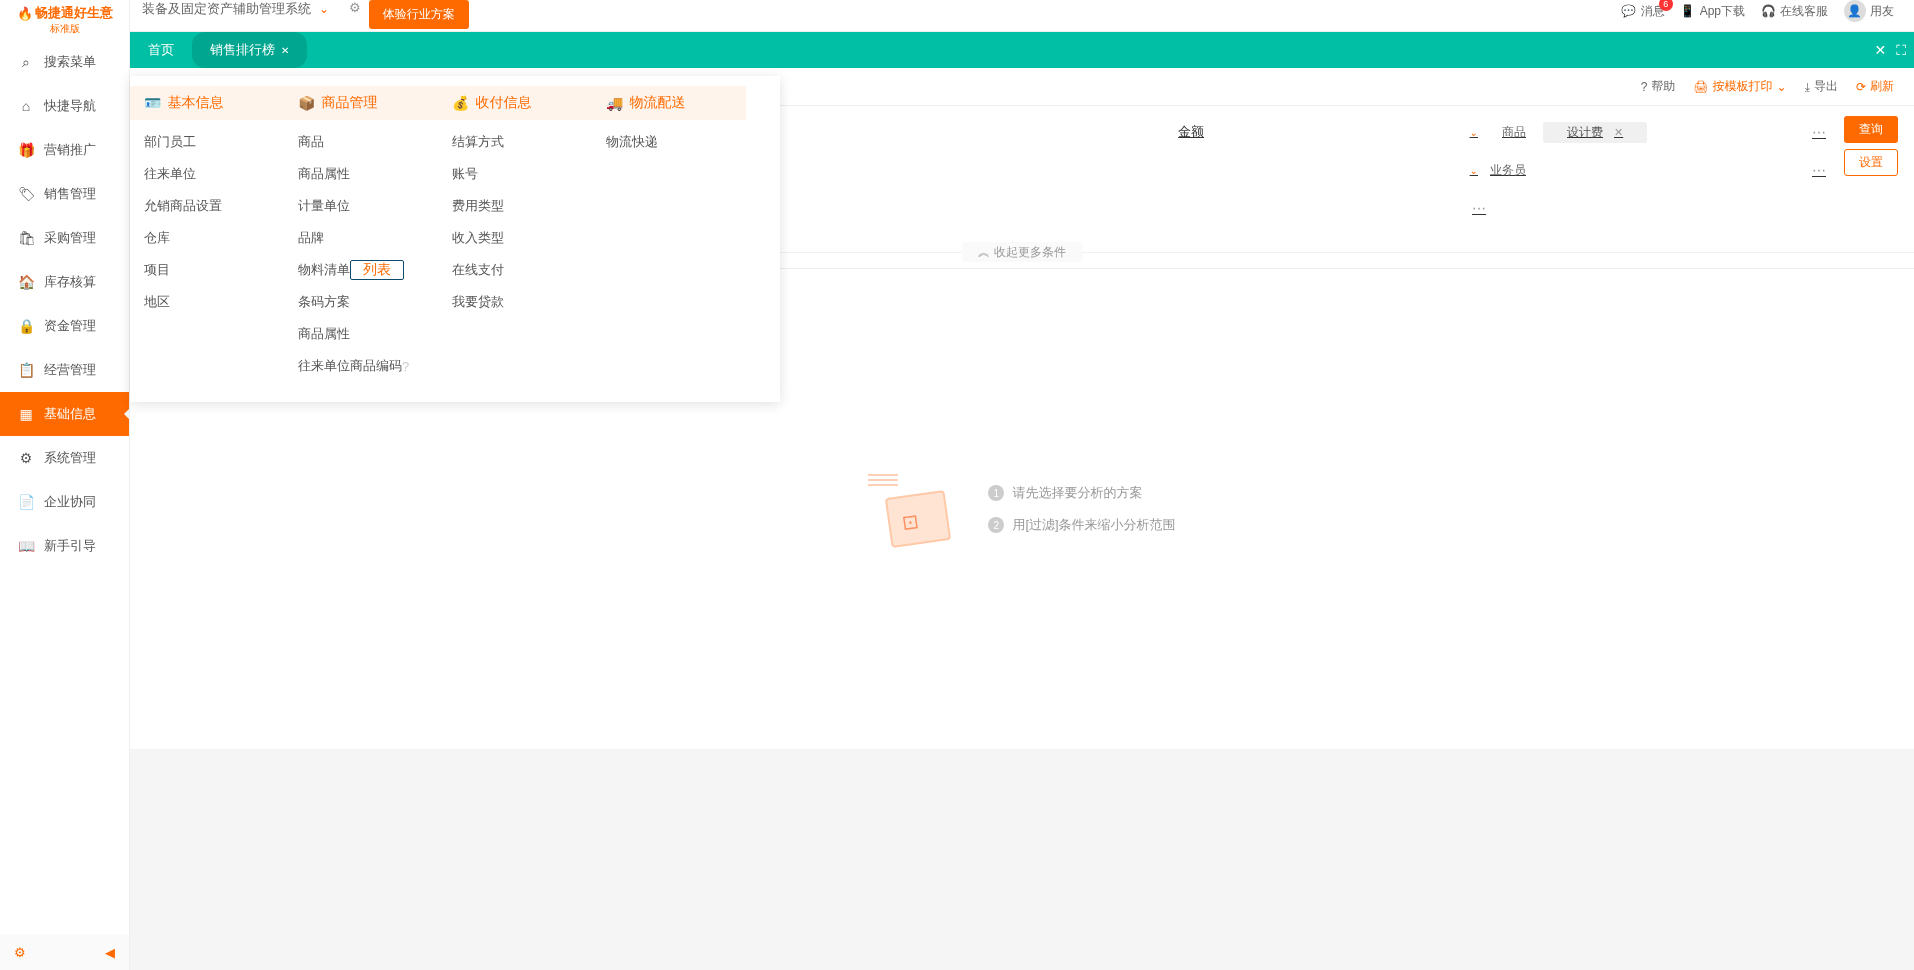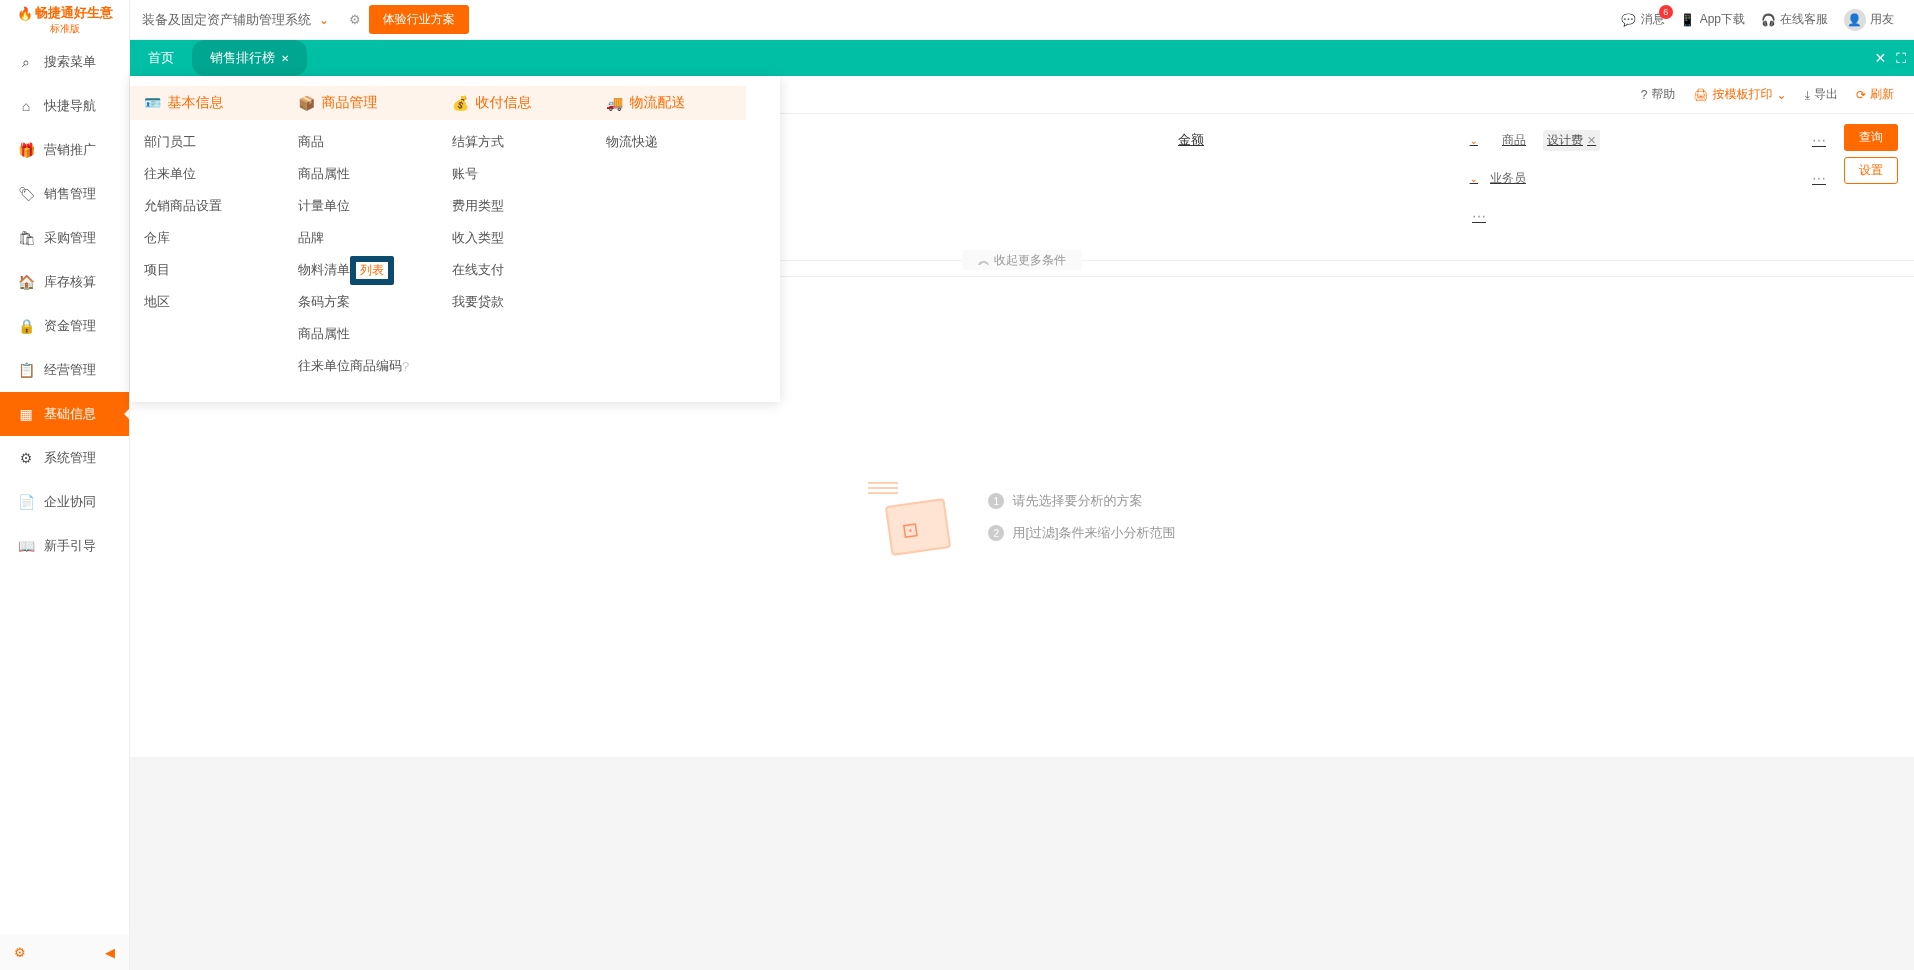--- a/index.html
+++ b/index.html
@@ -1,19 +1,19 @@
 <!DOCTYPE html>
 <html><head>
 <meta charset="utf-8">
 <style>
 * { box-sizing: border-box; margin: 0; padding: 0; font-family: "Microsoft YaHei", "PingFang SC", sans-serif; }
 body { background: #f5f5f5; font-size: 13px; color: #333; overflow: hidden; }
 
 
-.top-header { height: 40px; background: #fff; display: flex; align-items: center; border-bottom: 1px solid #eee; }
+.top-header { height: 32px; background: #fff; display: flex; align-items: flex-start; border-bottom: 1px solid #eee; }
 .logo-area { width: 130px; display: flex; flex-direction: column; align-items: center; justify-content: center; padding: 4px 0; }
 .logo-main { color: #ff6a00; font-weight: bold; font-size: 13px; display: flex; align-items: center; gap: 2px; }
 .logo-sub { color: #ff6a00; font-size: 10px; }
 .system-name { padding: 0 12px; color: #666; display: flex; align-items: center; gap: 8px; }
 .chevron-down { color: #ff6a00; font-size: 12px; cursor: pointer; }
 .gear { color: #999; cursor: pointer; padding: 0 8px; }
 .header-btn { background: #ff6a00; color: #fff; border: none; padding: 6px 14px; border-radius: 3px; cursor: pointer; font-size: 12px; }
 .header-spacer { flex: 1; }
 .header-right { display: flex; align-items: center; gap: 16px; padding-right: 20px; color: #666; }
 .header-item { display: flex; align-items: center; gap: 4px; cursor: pointer; position: relative; font-size: 12px; }
@@ -37,35 +37,35 @@
 .sidebar-item.active::after { content: ""; position: absolute; right: 0; top: 50%; transform: translateY(-50%); width: 0; height: 0; border-top: 5px solid transparent; border-bottom: 5px solid transparent; border-right: 5px solid #f5f5f5; }
 .sidebar-icon { width: 16px; text-align: center; font-size: 14px; }
 .sidebar-footer { height: 36px; background: #fafafa; display: flex; align-items: center; justify-content: space-between; padding: 0 14px; color: #ff6a00; }
 
 
 .mega-menu { position: fixed; left: 130px; top: 76px; background: #fff; box-shadow: 0 2px 12px rgba(0,0,0,0.12); padding: 10px 0 20px 0; z-index: 200; width: 650px; }
 .mega-columns { display: flex; }
 .mega-col { width: 154px; padding: 0 14px; }
 .mega-header { height: 34px; display: flex; align-items: center; gap: 6px; color: #ff6a00; font-size: 14px; background: #fff4ec; margin: 0 -14px 6px -14px; padding: 0 14px; }
 .mega-item { height: 32px; display: flex; align-items: center; color: #555; cursor: pointer; font-size: 13px; justify-content: flex-start; }
-.list-badge { border: 6px solid #0c4a6e; color: #ff6a00; font-size: 12px; padding: 0 4px; border-radius: 2px; }
+.list-badge { border: 1px solid #0c4a6e; color: #ff6a00; font-size: 14px; padding: 0 12px; border-radius: 2px; }
 
 
 .content { margin-left: 130px; padding: 0; }
 .toolbar { background: #fff; height: 38px; display: flex; align-items: center; justify-content: flex-end; gap: 18px; padding: 0 20px; border-bottom: 1px solid #eee; color: #666; font-size: 12px; }
 .toolbar-item { cursor: pointer; display: flex; align-items: center; gap: 4px; }
 .toolbar-item.orange { color: #ff6a00; }
 
 .filter-area { background: #fff; padding: 12px 20px 4px 20px; display: flex; flex-wrap: wrap; position: relative; text-decoration: underline; }
 .filter-row { display: flex; align-items: center; gap: 8px; width: 100%; margin-bottom: 10px; }
 .filter-field { color: #666; font-size: 12px; text-align: right; width: 40px; }
 .filter-input { border: 1px solid #fff; height: 28px; flex: 1; padding: 0 8px; display: flex; align-items: center; background: #fff; }
 .filter-dropdown { color: #ff6a00; font-size: 10px; cursor: pointer; }
 .filter-more { color: #999; font-size: 14px; cursor: pointer; }
-.tag-chip { background: #f0f0f0; padding: 2px 4px; border-radius: 2px; font-size: 12px; color: #555; display: inline-flex; align-items: center; gap: 4px; }
+.tag-chip { background: #f0f0f0; padding: 2px 24px; border-radius: 2px; font-size: 12px; color: #555; display: inline-flex; align-items: center; gap: 11px; }
 .tag-remove { cursor: pointer; color: #999; font-size: 11px; }
 .action-btns { position: absolute; right: 16px; top: 10px; display: flex; flex-direction: column; gap: 6px; }
 .btn-primary-sm { background: #ff6a00; color: #fff; border: none; padding: 5px 14px; border-radius: 3px; cursor: pointer; font-size: 12px; }
 .btn-outline-sm { background: #fff; color: #ff6a00; border: 1px solid #ff6a00; padding: 4px 14px; border-radius: 3px; cursor: pointer; font-size: 12px; }
 
 .collapse-bar { background: #fff; text-align: center; padding: 6px 0; color: #999; font-size: 12px; cursor: pointer; border-bottom: 1px solid #eee; display: flex; align-items: center; justify-content: center; }
 .collapse-bar::before { content: ""; flex: 1; height: 1px; background: #f0f0f0; }
 .collapse-bar::after { content: ""; flex: 1; height: 1px; background: #f0f0f0; }
 .collapse-text { padding: 0 16px; background: #fafafa; border-radius: 2px; height: 20px; display: flex; align-items: center; }
 

